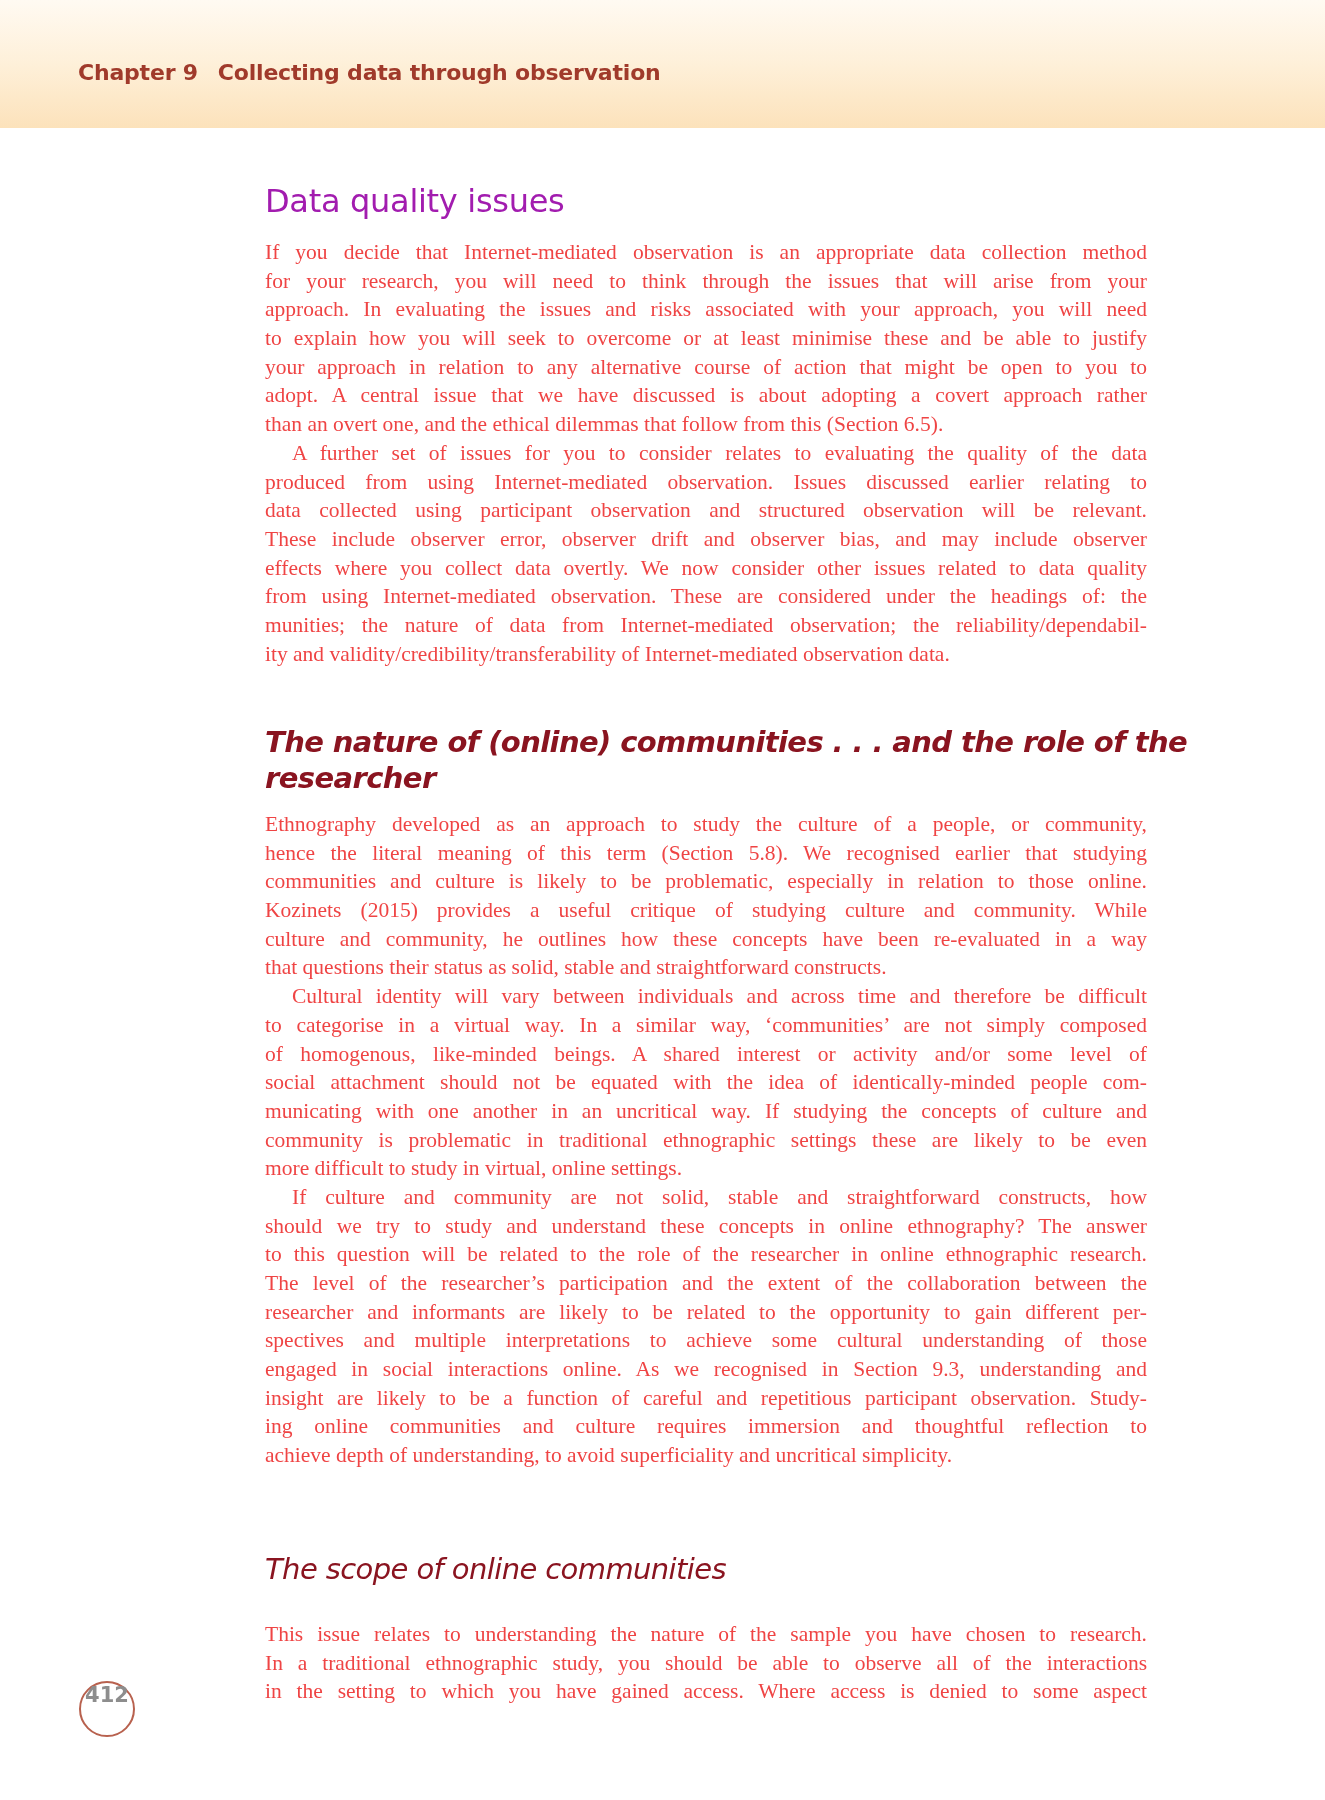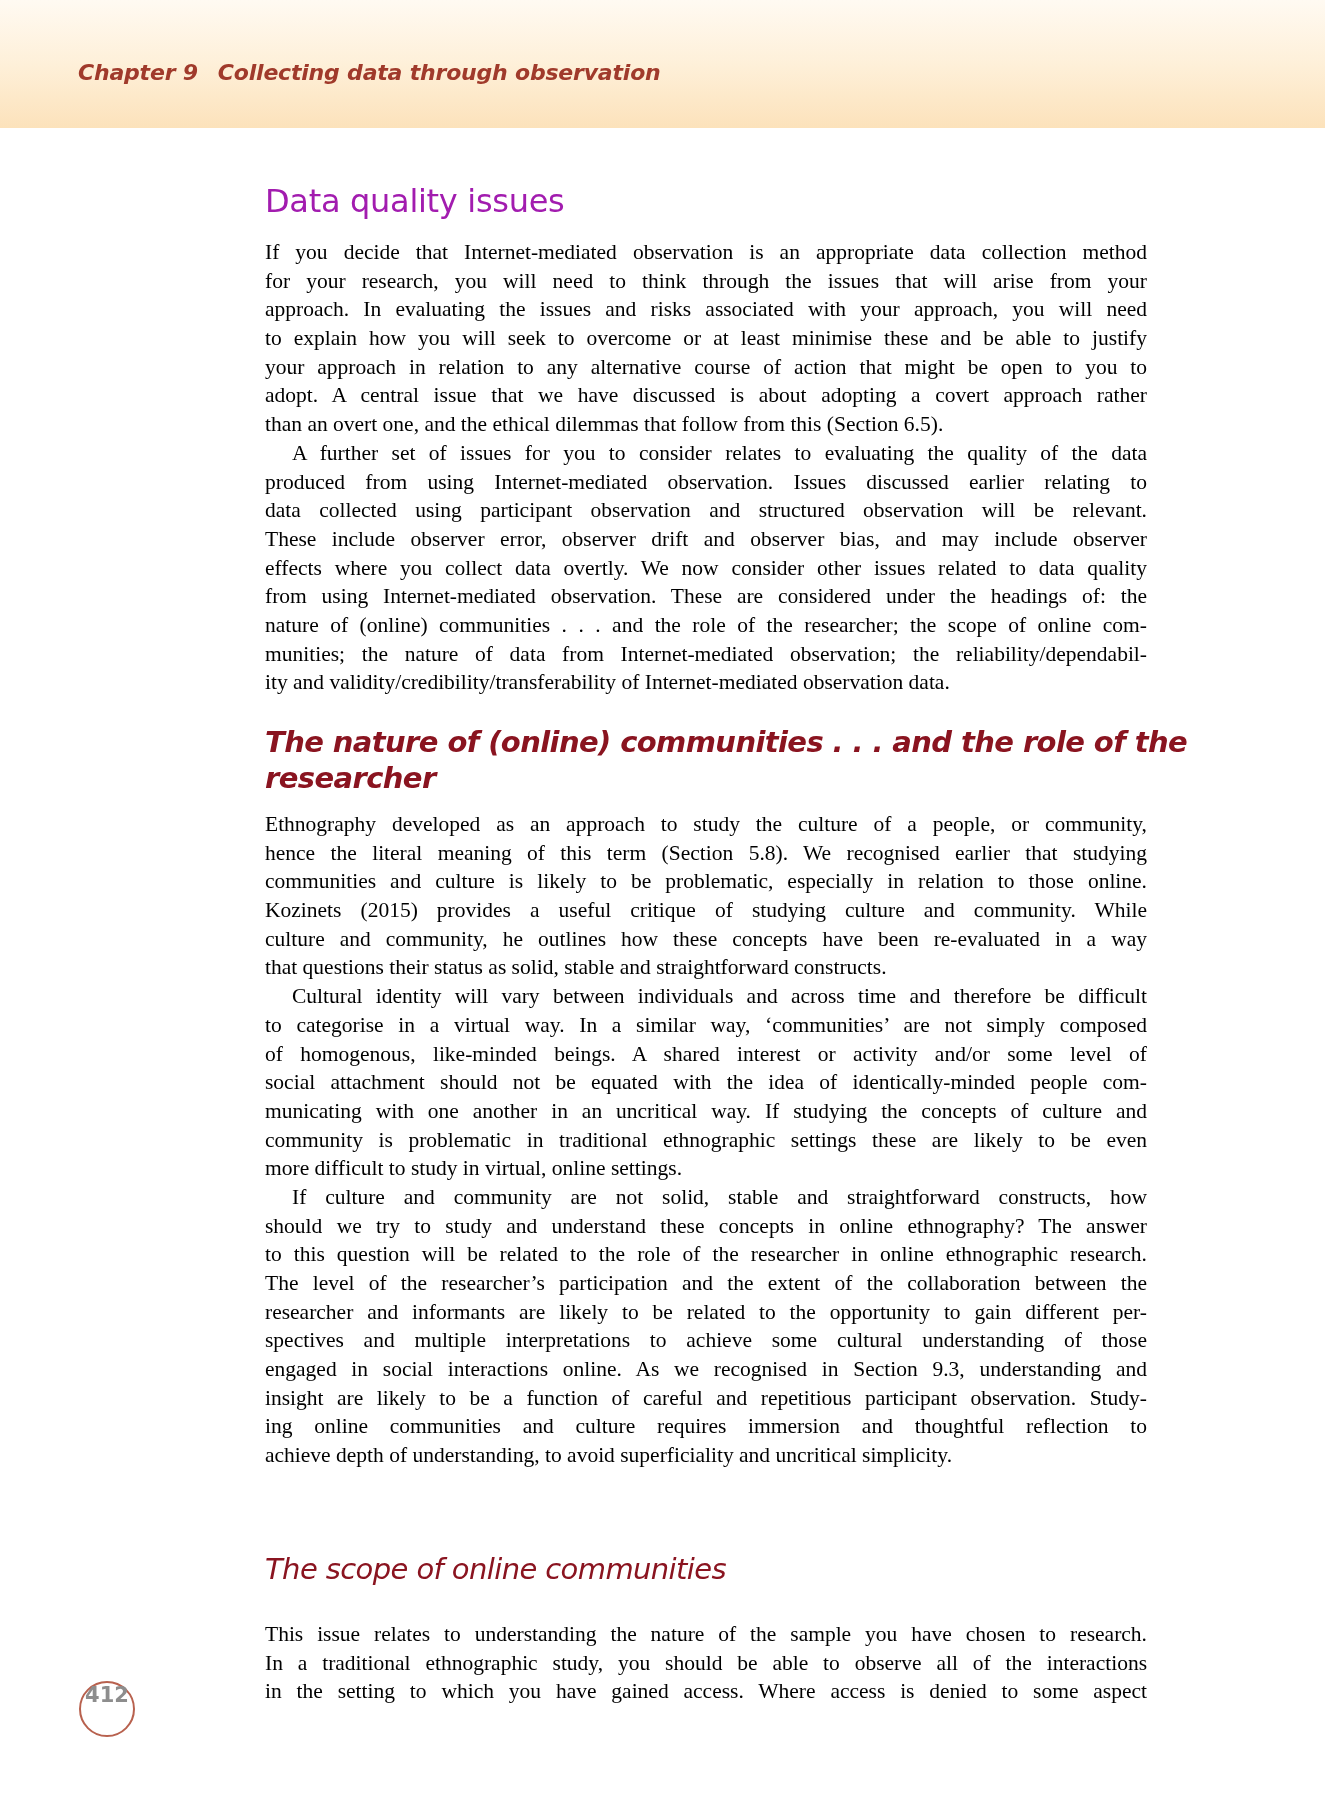--- a/index.html
+++ b/index.html
@@ -10,40 +10,39 @@
   }
   .header-band {
     position: absolute; left: 0; top: 0; width: 1325px; height: 128px;
     background: linear-gradient(to bottom, #fffaf2 0%, #fef0d9 50%, #fce2bb 100%);
   }
   .running-head {
     position: absolute; left: 78px; top: 60px;
     font-family: "DejaVu Sans", "Liberation Sans", sans-serif;
     font-weight: bold; font-size: 22px; color: #a03a2b; white-space: nowrap;
     letter-spacing: -0.2px;
-    font-style: italic;
   }
   .running-head .chap { margin-right: 20px; }
   .content { position: absolute; left: 265px; width: 882px; top: 0; }
   .h1 {
     position: absolute; left: 0; top: 182px;
     font-family: "DejaVu Sans", "Liberation Sans", sans-serif;
     font-size: 32px; color: #a21caf; white-space: nowrap; letter-spacing: -0.3px;
   }
   .h2 {
     position: absolute; left: 0;
     font-family: "DejaVu Sans", "Liberation Sans", sans-serif;
     font-style: italic; font-size: 29px; color: #8a1420; line-height: 36px;
     white-space: nowrap; letter-spacing: -0.6px;
   }
   .para { position: absolute; left: 0; width: 882px; }
   .line {
     display: block; height: 28.7px; line-height: 28.7px;
     font-family: "Liberation Serif", "DejaVu Serif", serif;
-    font-size: 21.5px; color: #000000;
+    font-size: 21.5px; color: #ef4444;
     text-align: justify; text-align-last: justify; white-space: nowrap;
   }
   .line.last { text-align-last: left; }
   .line.indent { padding-left: 27px; }
   .page-num {
     position: absolute; left: 79px; top: 1681px; width: 52px; height: 52px;
     border: 2px solid #b8614e; border-radius: 50%;
     display: flex; justify-content: center;
     font-family: "DejaVu Sans", "Liberation Sans", sans-serif; font-weight: bold;
     font-size: 21px; color: #8d8d8d; background: #fff;
@@ -69,21 +68,20 @@
     <span class="line">to explain how you will seek to overcome or at least minimise these and be able to justify</span>
     <span class="line">your approach in relation to any alternative course of action that might be open to you to</span>
     <span class="line">adopt. A central issue that we have discussed is about adopting a covert approach rather</span>
     <span class="line last">than an overt one, and the ethical dilemmas that follow from this (Section 6.5).</span>
     <span class="line indent">A further set of issues for you to consider relates to evaluating the quality of the data</span>
     <span class="line">produced from using Internet-mediated observation. Issues discussed earlier relating to</span>
     <span class="line">data collected using participant observation and structured observation will be relevant.</span>
     <span class="line">These include observer error, observer drift and observer bias, and may include observer</span>
     <span class="line">effects where you collect data overtly. We now consider other issues related to data quality</span>
     <span class="line">from using Internet-mediated observation. These are considered under the headings of: the</span>
-    <span class="line">nature of (online) communities . . . and the role of the researcher; the scope of online com-</span>
     <span class="line">munities; the nature of data from Internet-mediated observation; the reliability/dependabil-</span>
     <span class="line last">ity and validity/credibility/transferability of Internet-mediated observation data.</span>
   </div>
 
   <div class="h2" style="top:724px;font-weight:bold;">
     <div>The nature of (online) communities . . . and the role of the</div>
     <div>researcher</div>
   </div>
 
   <div class="para" style="top:810px;">

